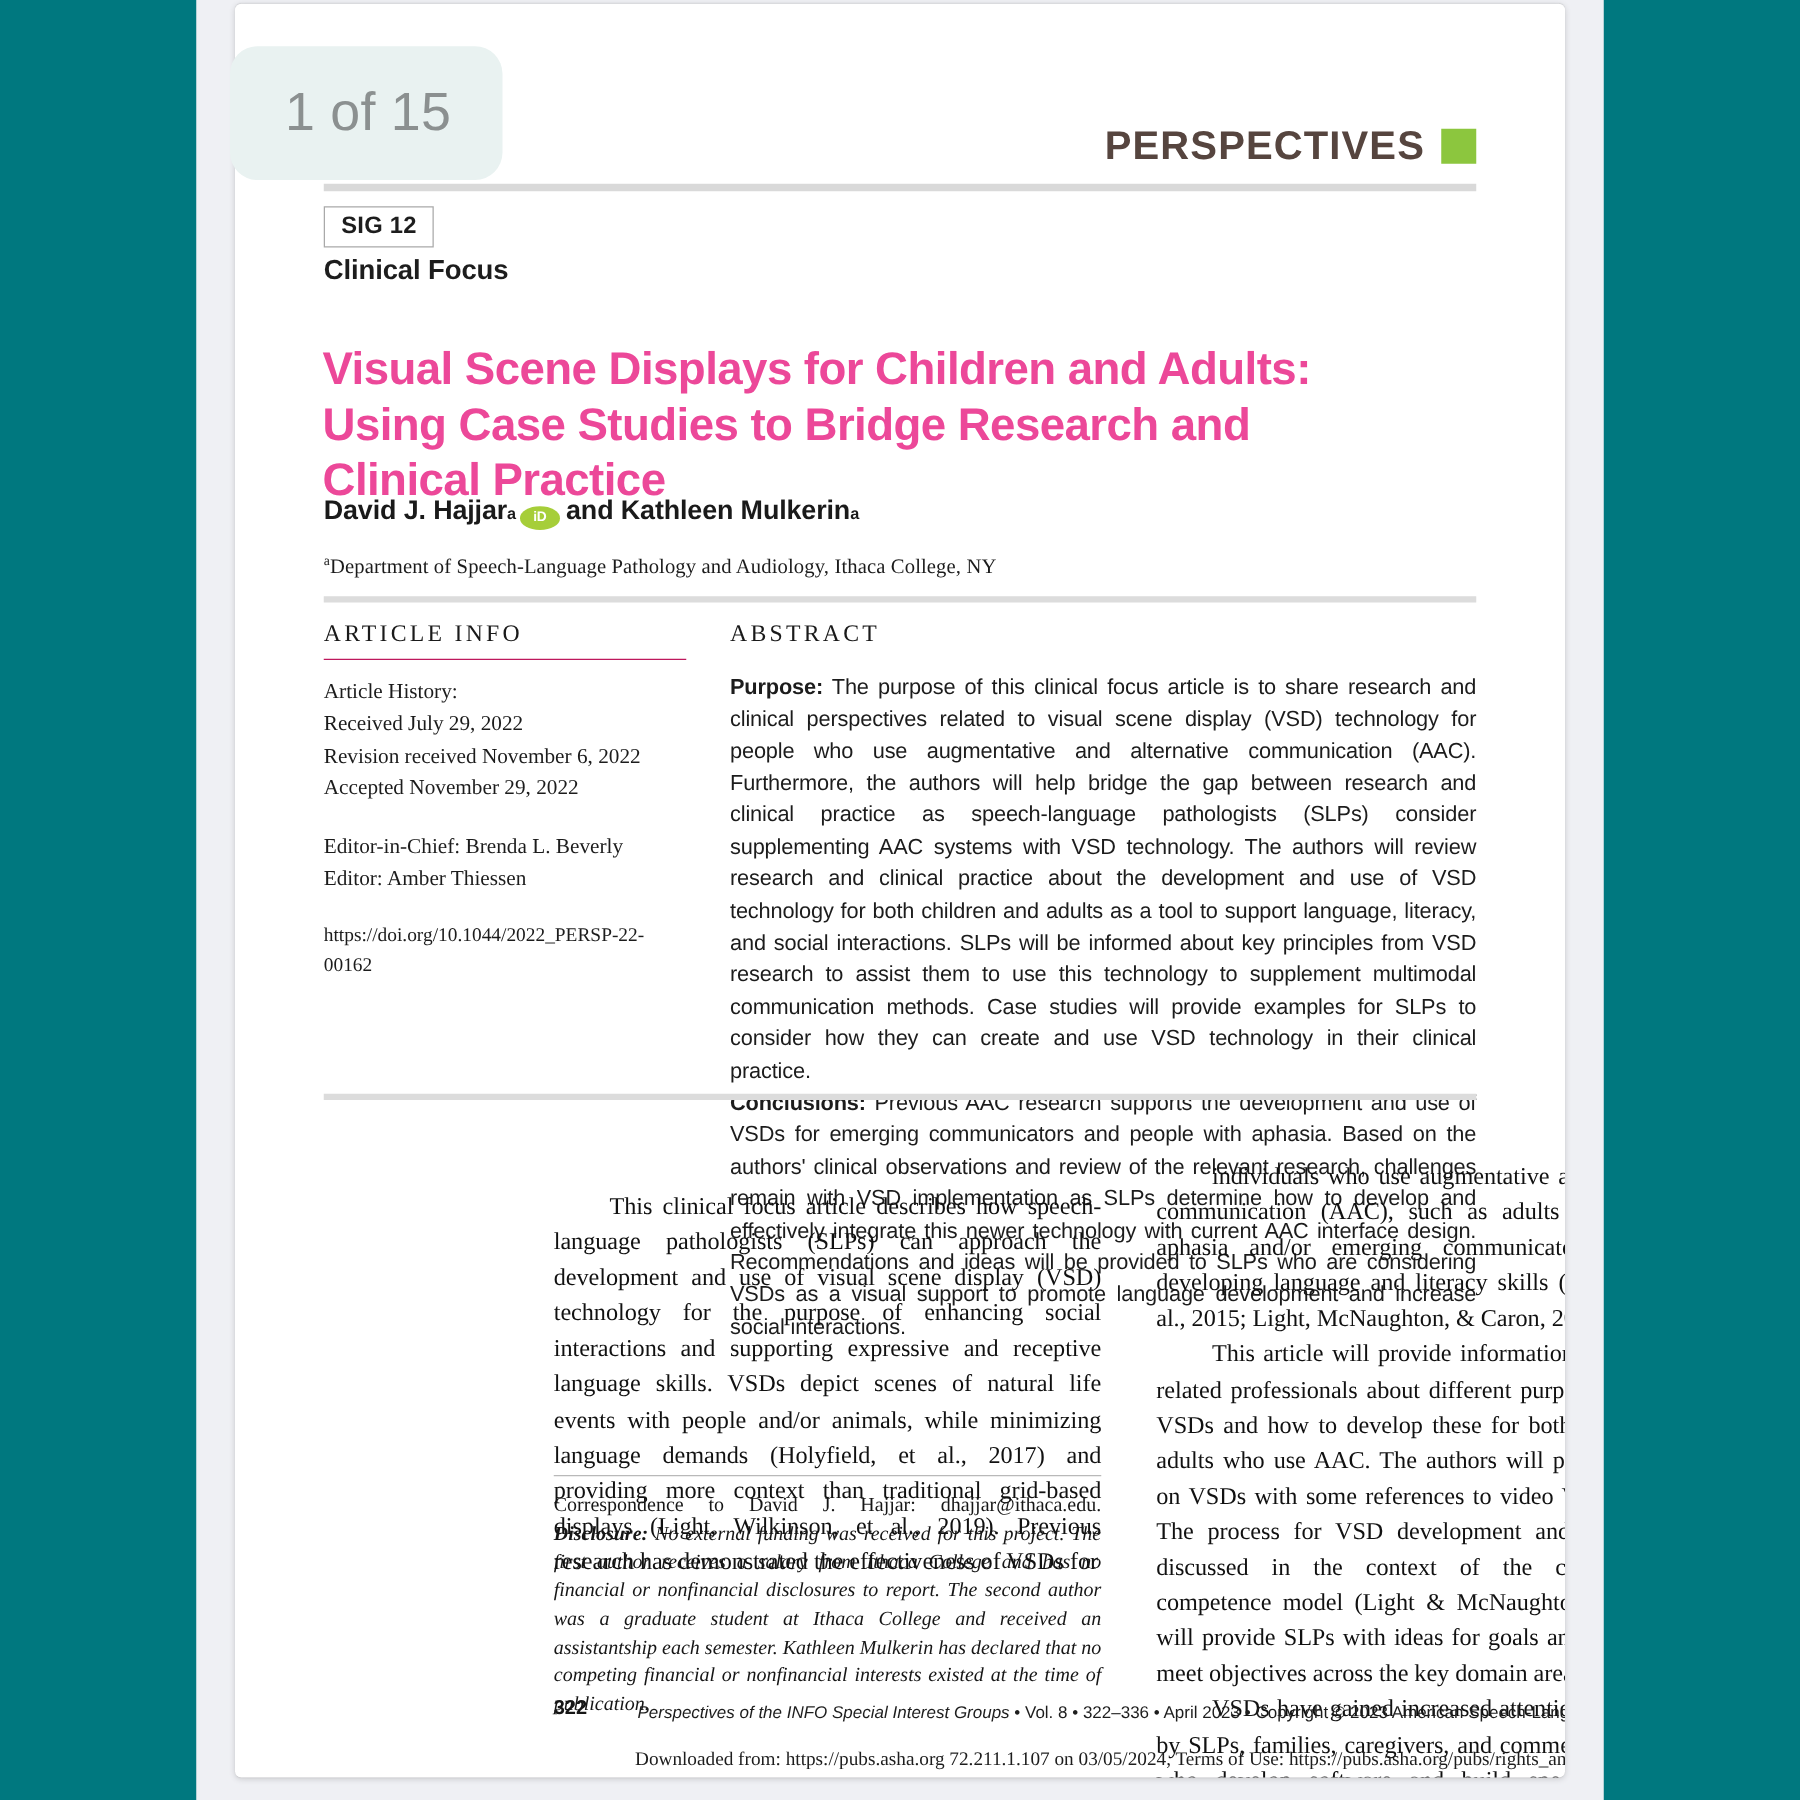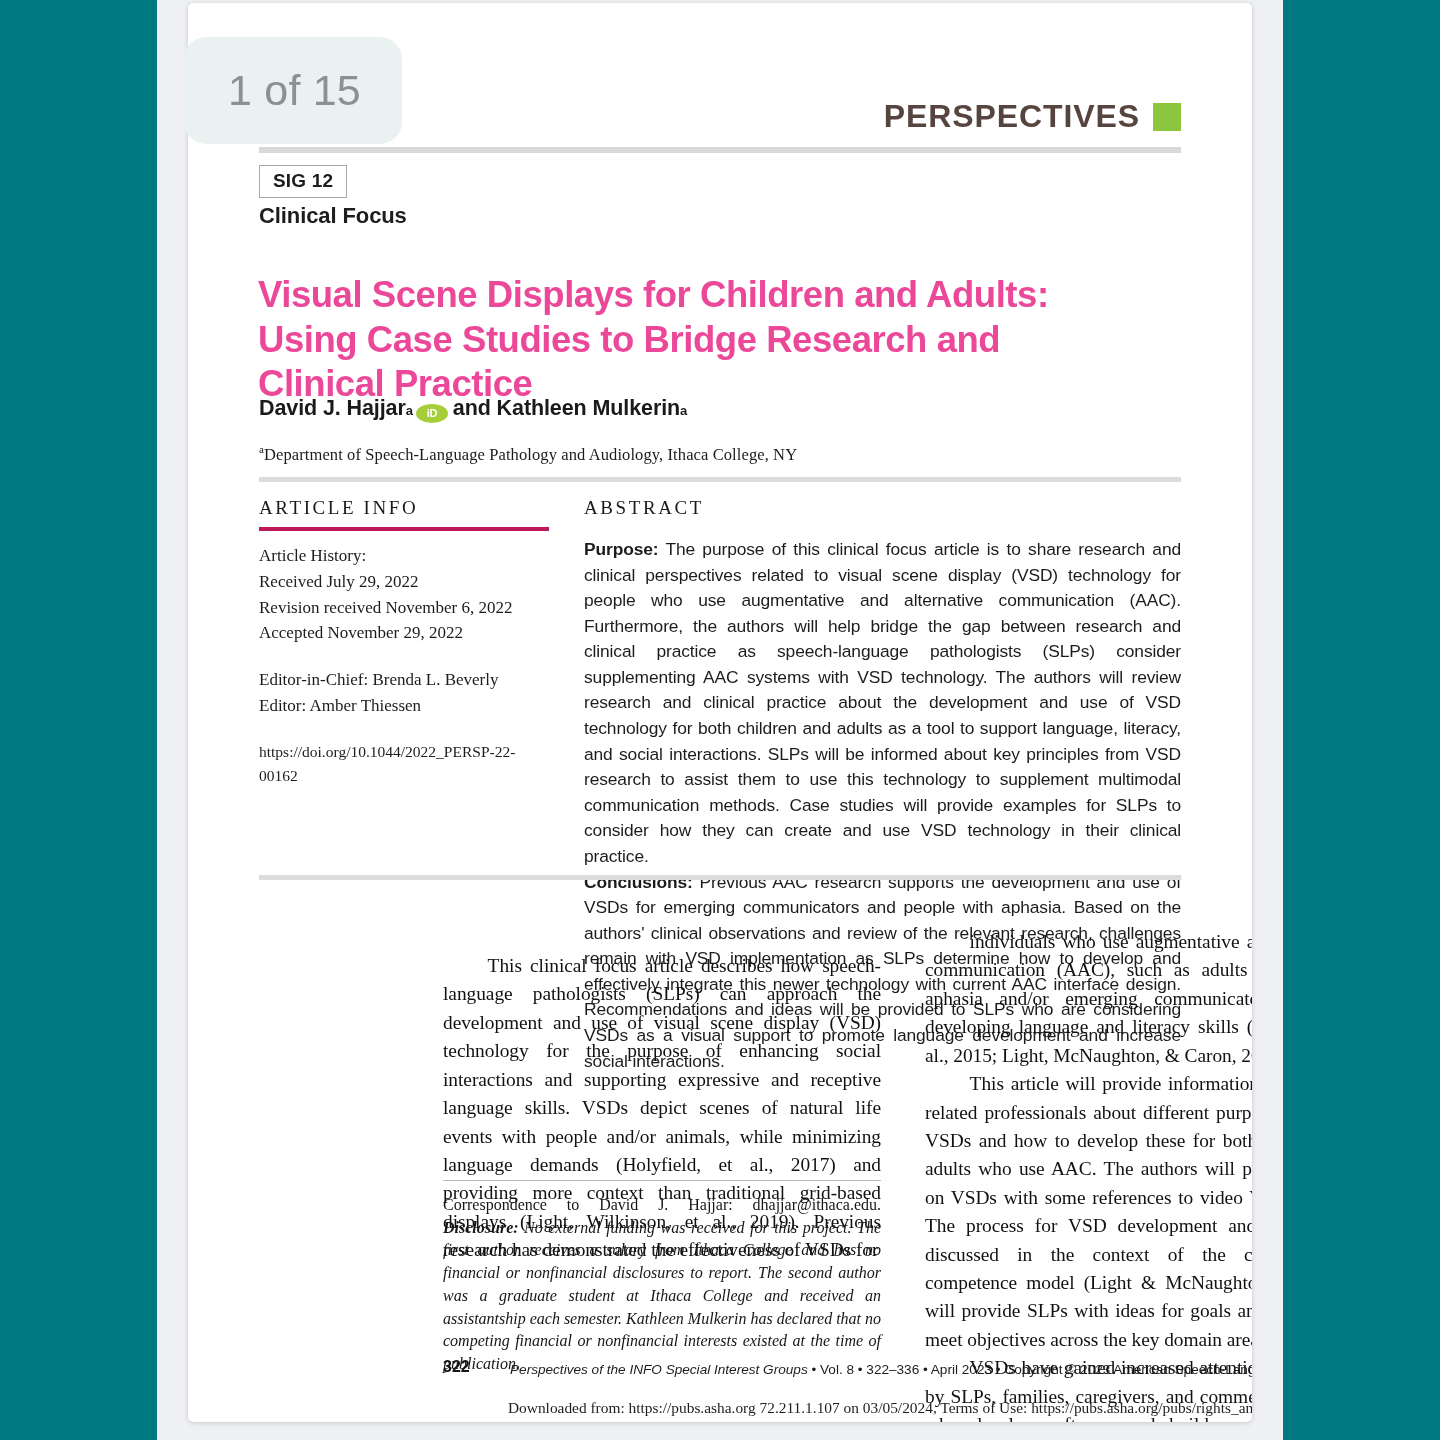--- a/index.html
+++ b/index.html
@@ -184,21 +184,21 @@
     left: 396px; top: 494px;
     width: 597px;
   }
   .sec-head {
     font-family: "Liberation Serif", serif;
     font-size: 19px;
     letter-spacing: 2.6px;
     color: #1a1a1a;
     padding-bottom: 8px;
   }
-  .col-info .sec-head { border-bottom: 4px solid #be185d; }
+  .col-info .sec-head { border-bottom: 1px solid #be185d; }
 
   .info-body {
     font-family: "Liberation Serif", serif;
     font-size: 17px;
     line-height: 1.52;
     color: #1c1c1c;
     padding-top: 12px;
   }
   .info-group { margin-bottom: 21px; }
   .doi { font-size: 15.5px; }

